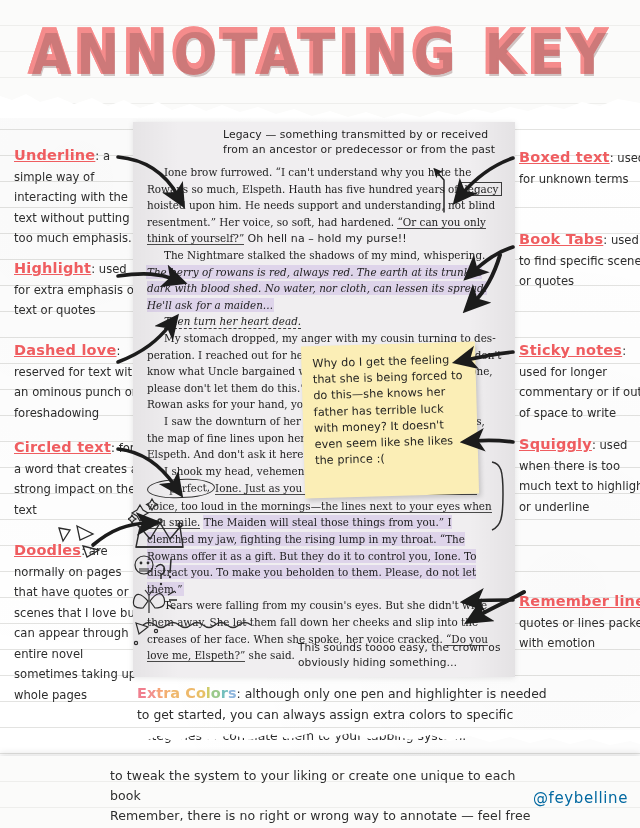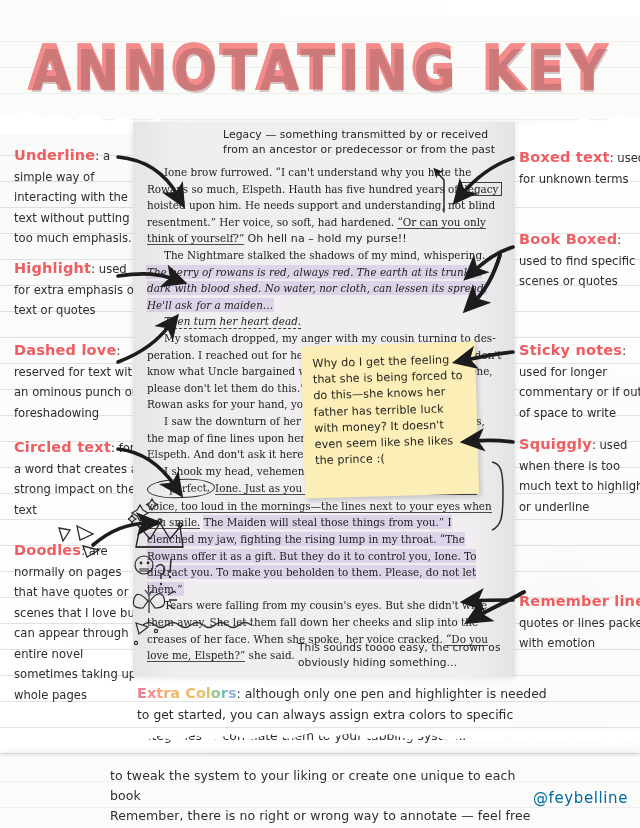--- a/index.html
+++ b/index.html
@@ -25,21 +25,21 @@
   .paper-noise {
     position: absolute; inset: 0;
     background:
       radial-gradient(ellipse at 12% 22%, rgba(0,0,0,.025), transparent 55%),
       radial-gradient(ellipse at 88% 72%, rgba(0,0,0,.02), transparent 55%);
     pointer-events: none;
   }
 
   
   #header {
-    position: absolute; left: 0; top: 16px; width: 640px; height: 118px;
+    position: absolute; left: 0; top: 0; width: 640px; height: 118px;
     overflow: hidden;
     padding-left: 35px;
   }
   .torn-top {
     position: absolute; left: 0; top: 0; width: 640px; height: 118px;
     background:
       repeating-linear-gradient(to bottom,#fbfbfa 0px,#fbfbfa 25px,#eeeeec 25px,#eeeeec 26px),
       #fbfbfa;
     filter: drop-shadow(0 3px 3px rgba(0,0,0,.10));
   }
@@ -95,21 +95,21 @@
     font-size: 15px; color: #0369a1; letter-spacing: .6px;
   }
 
   
   .side-note {
     position: absolute; width: 128px;
     font-size: 11.6px; line-height: 20.5px; color: #2d2d2d;
   }
   .side-note.right { width: 132px; }
   .side-title {
-    color: #ef5d60; font-size: 14.5px; font-weight: bold; letter-spacing: .2px;
+    color: #ef5d60; font-size: 14.5px; font-weight: bold; letter-spacing: .2px; text-decoration: underline;
   }
   .side-body { color: #2d2d2d; }
   .side-inline .side-title { display: inline; }
   .side-inline .side-body { display: inline; }
 
   
   #book {
     position: absolute; left: 133px; top: 122px;
     width: 382px; height: 555px;
     background: #f0eef0;
@@ -228,21 +228,21 @@
   <span class="side-title">Circled text</span><span class="side-body">: for a word that creates a strong impact on the text</span>
 </div>
 <div class="side-note side-inline" style="left:14px; top:540px;">
   <span class="side-title">Doodles</span><span class="side-body">: are normally on pages that have quotes or scenes that I love but can appear through entire novel sometimes taking up whole pages</span>
 </div>
 
 <div class="side-note right side-inline" style="left:519px; top:147px;">
   <span class="side-title">Boxed text</span><span class="side-body">: used for unknown terms</span>
 </div>
 <div class="side-note right side-inline" style="left:519px; top:229px;">
-  <span class="side-title">Book Boxed</span><span class="side-body">: used to find specific scenes or quotes</span>
+  <span class="side-title">Book Tabs</span><span class="side-body">: used to find specific scenes or quotes</span>
 </div>
 <div class="side-note right side-inline" style="left:519px; top:340px;">
   <span class="side-title">Sticky notes</span><span class="side-body">: used for longer commentary or if out of space to write</span>
 </div>
 <div class="side-note right side-inline" style="left:519px; top:434px;">
   <span class="side-title">Squiggly</span><span class="side-body">: used when there is too much text to highlight or underline</span>
 </div>
 <div class="side-note right side-inline" style="left:519px; top:591px;">
   <span class="side-title">Remember line</span><span class="side-body">: quotes or lines packed with emotion</span>
 </div>

